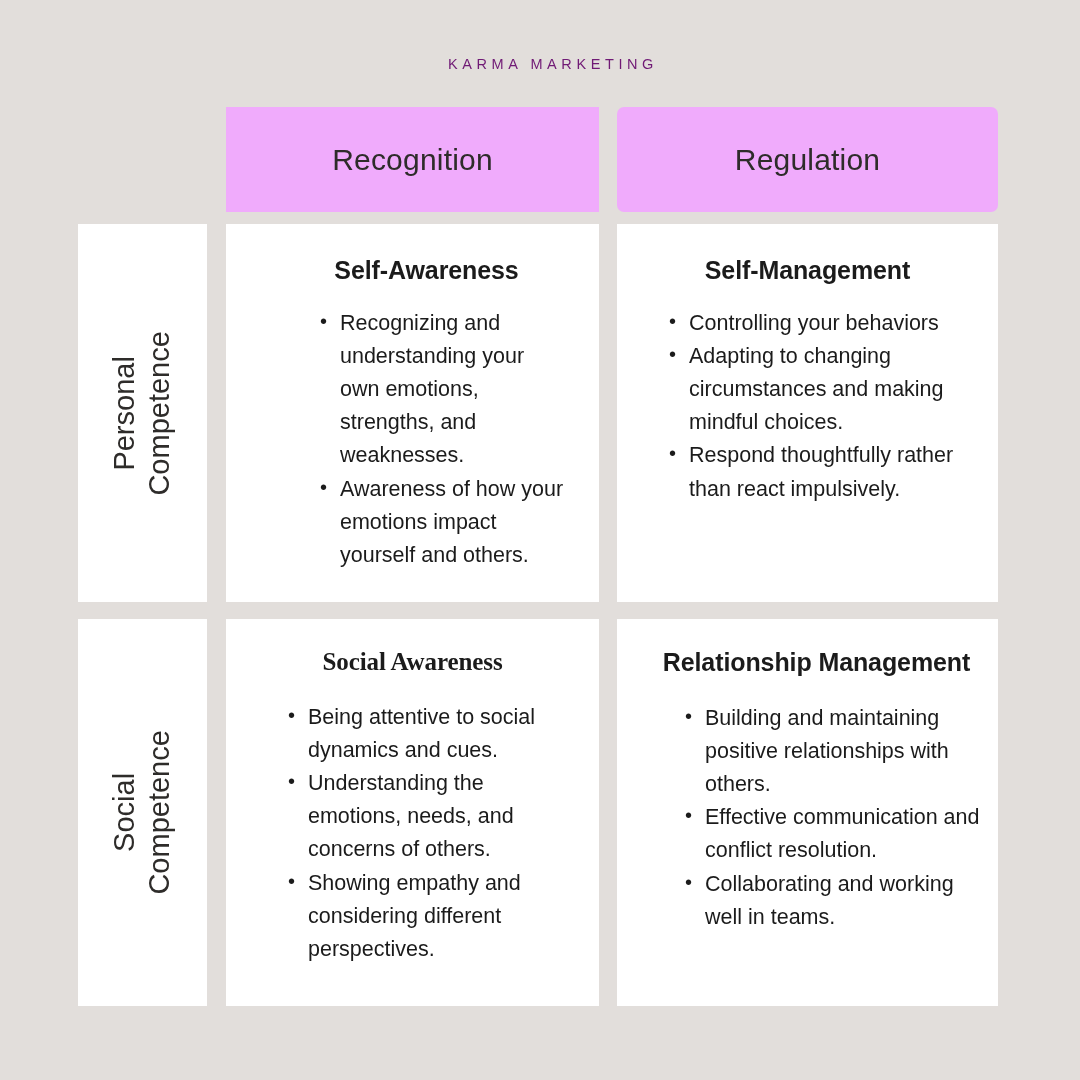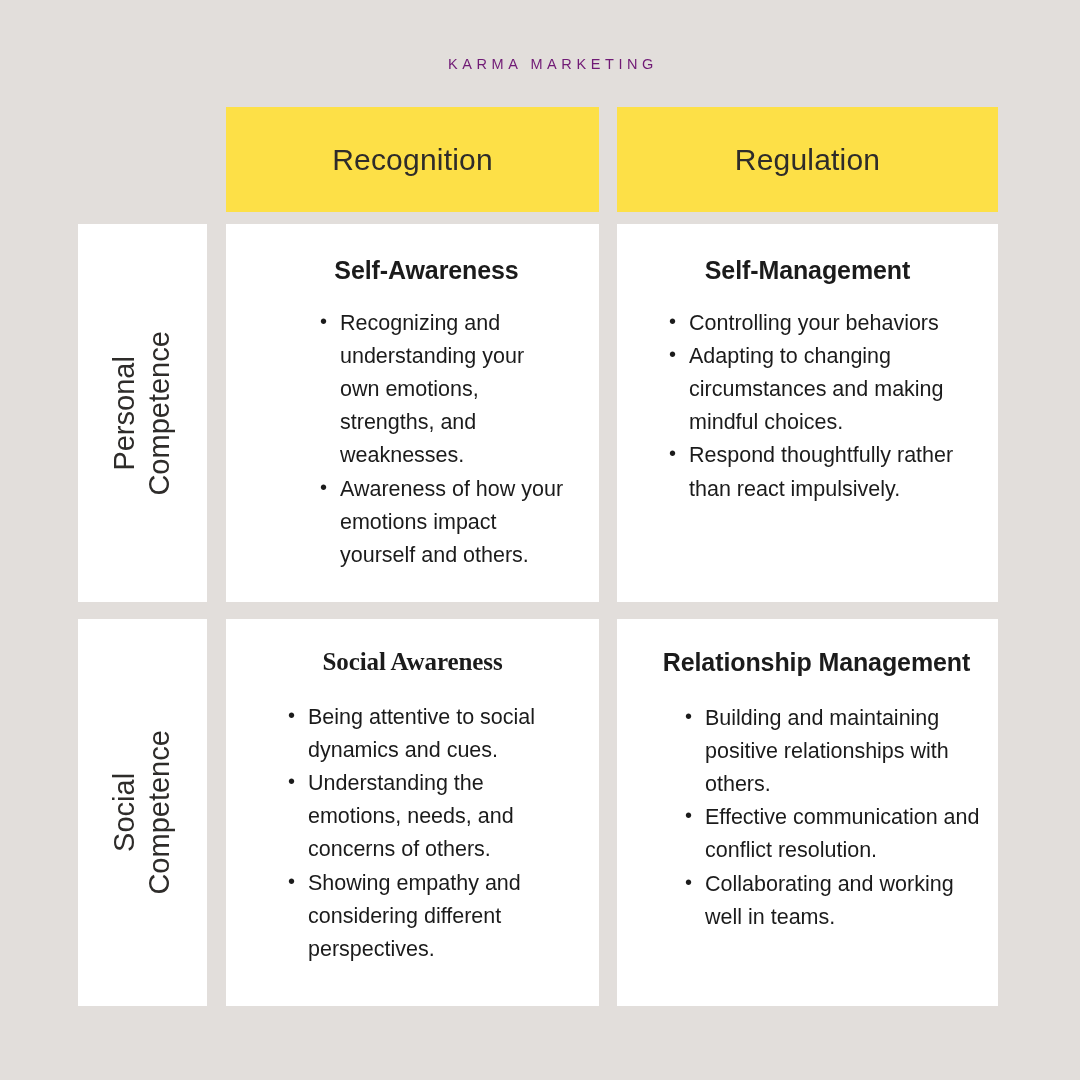--- a/index.html
+++ b/index.html
@@ -37,33 +37,33 @@
     top: 0;
     width: 1080px;
     height: 1080px;
   }
 
   
   .col-head {
     position: absolute;
     top: 107px;
     height: 105px;
-    background: #fde047;
+    background: #f0abfc;
     display: flex;
     align-items: center;
     justify-content: center;
   }
   .col-head .ch-label {
     font-size: 30px;
     font-weight: 400;
     color: #2e2c2a;
     letter-spacing: 0.2px;
   }
   #col-head-0 { left: 226px; width: 373px; }
-  #col-head-1 { left: 617px; width: 381px; }
+  #col-head-1 { left: 617px; width: 381px; border-radius: 7px; }
 
   
   .row-label {
     position: absolute;
     left: 78px;
     width: 129px;
     background: #ffffff;
     display: flex;
     align-items: center;
     justify-content: center;

